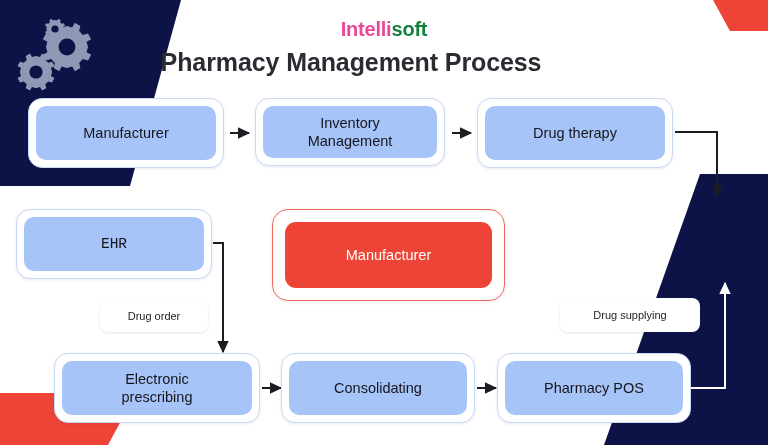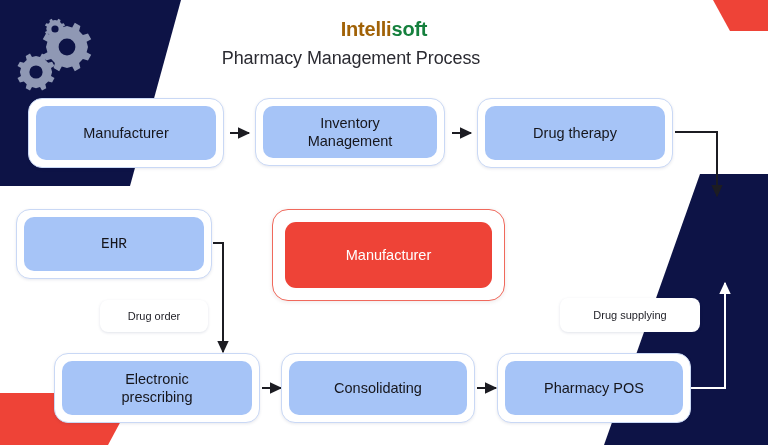--- a/index.html
+++ b/index.html
@@ -42,31 +42,31 @@
   .logo {
     position: absolute;
     left: 0;
     top: 18px;
     width: 768px;
     text-align: center;
     font-size: 20px;
     font-weight: bold;
     letter-spacing: -0.2px;
   }
-  .logo .intelli { color: #a16207; }
+  .logo .intelli { color: #ec4899; }
   .logo .soft { color: #15803d; }
 
   .page-title {
     position: absolute;
     left: 0;
     top: 48px;
     width: 702px;
     text-align: center;
-    font-size: 18px;
-    font-weight: normal;
+    font-size: 25px;
+    font-weight: bold;
     color: #2b2b32;
     letter-spacing: -0.1px;
   }
 
   
   #connectors {
     position: absolute;
     inset: 0;
     width: 768px;
     height: 445px;

